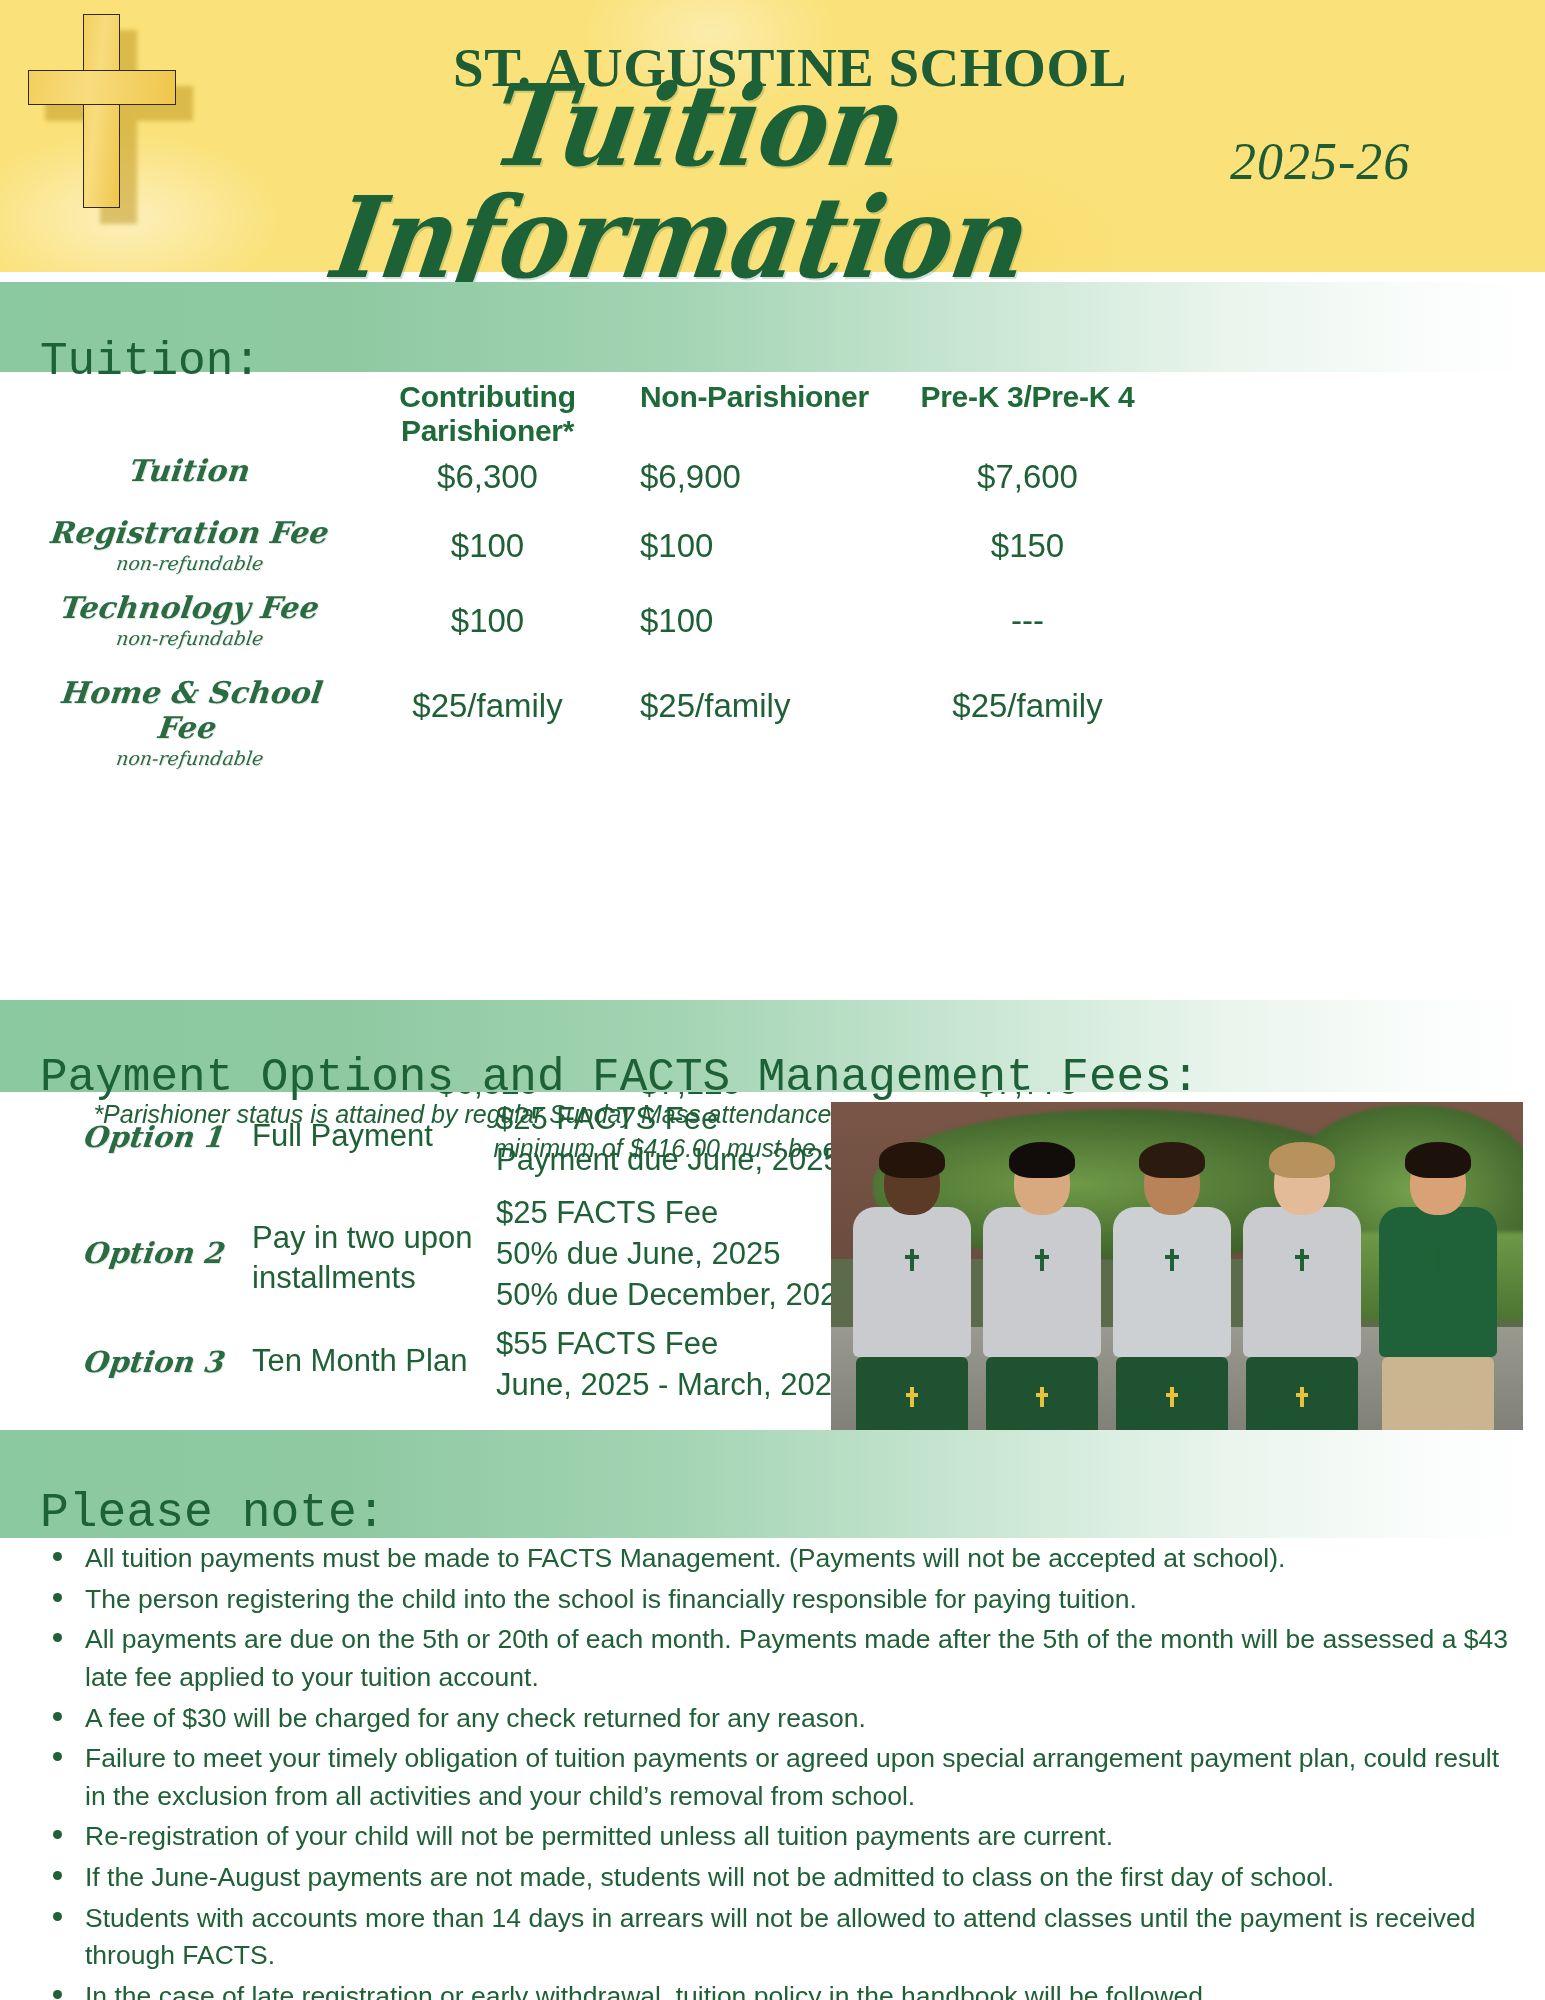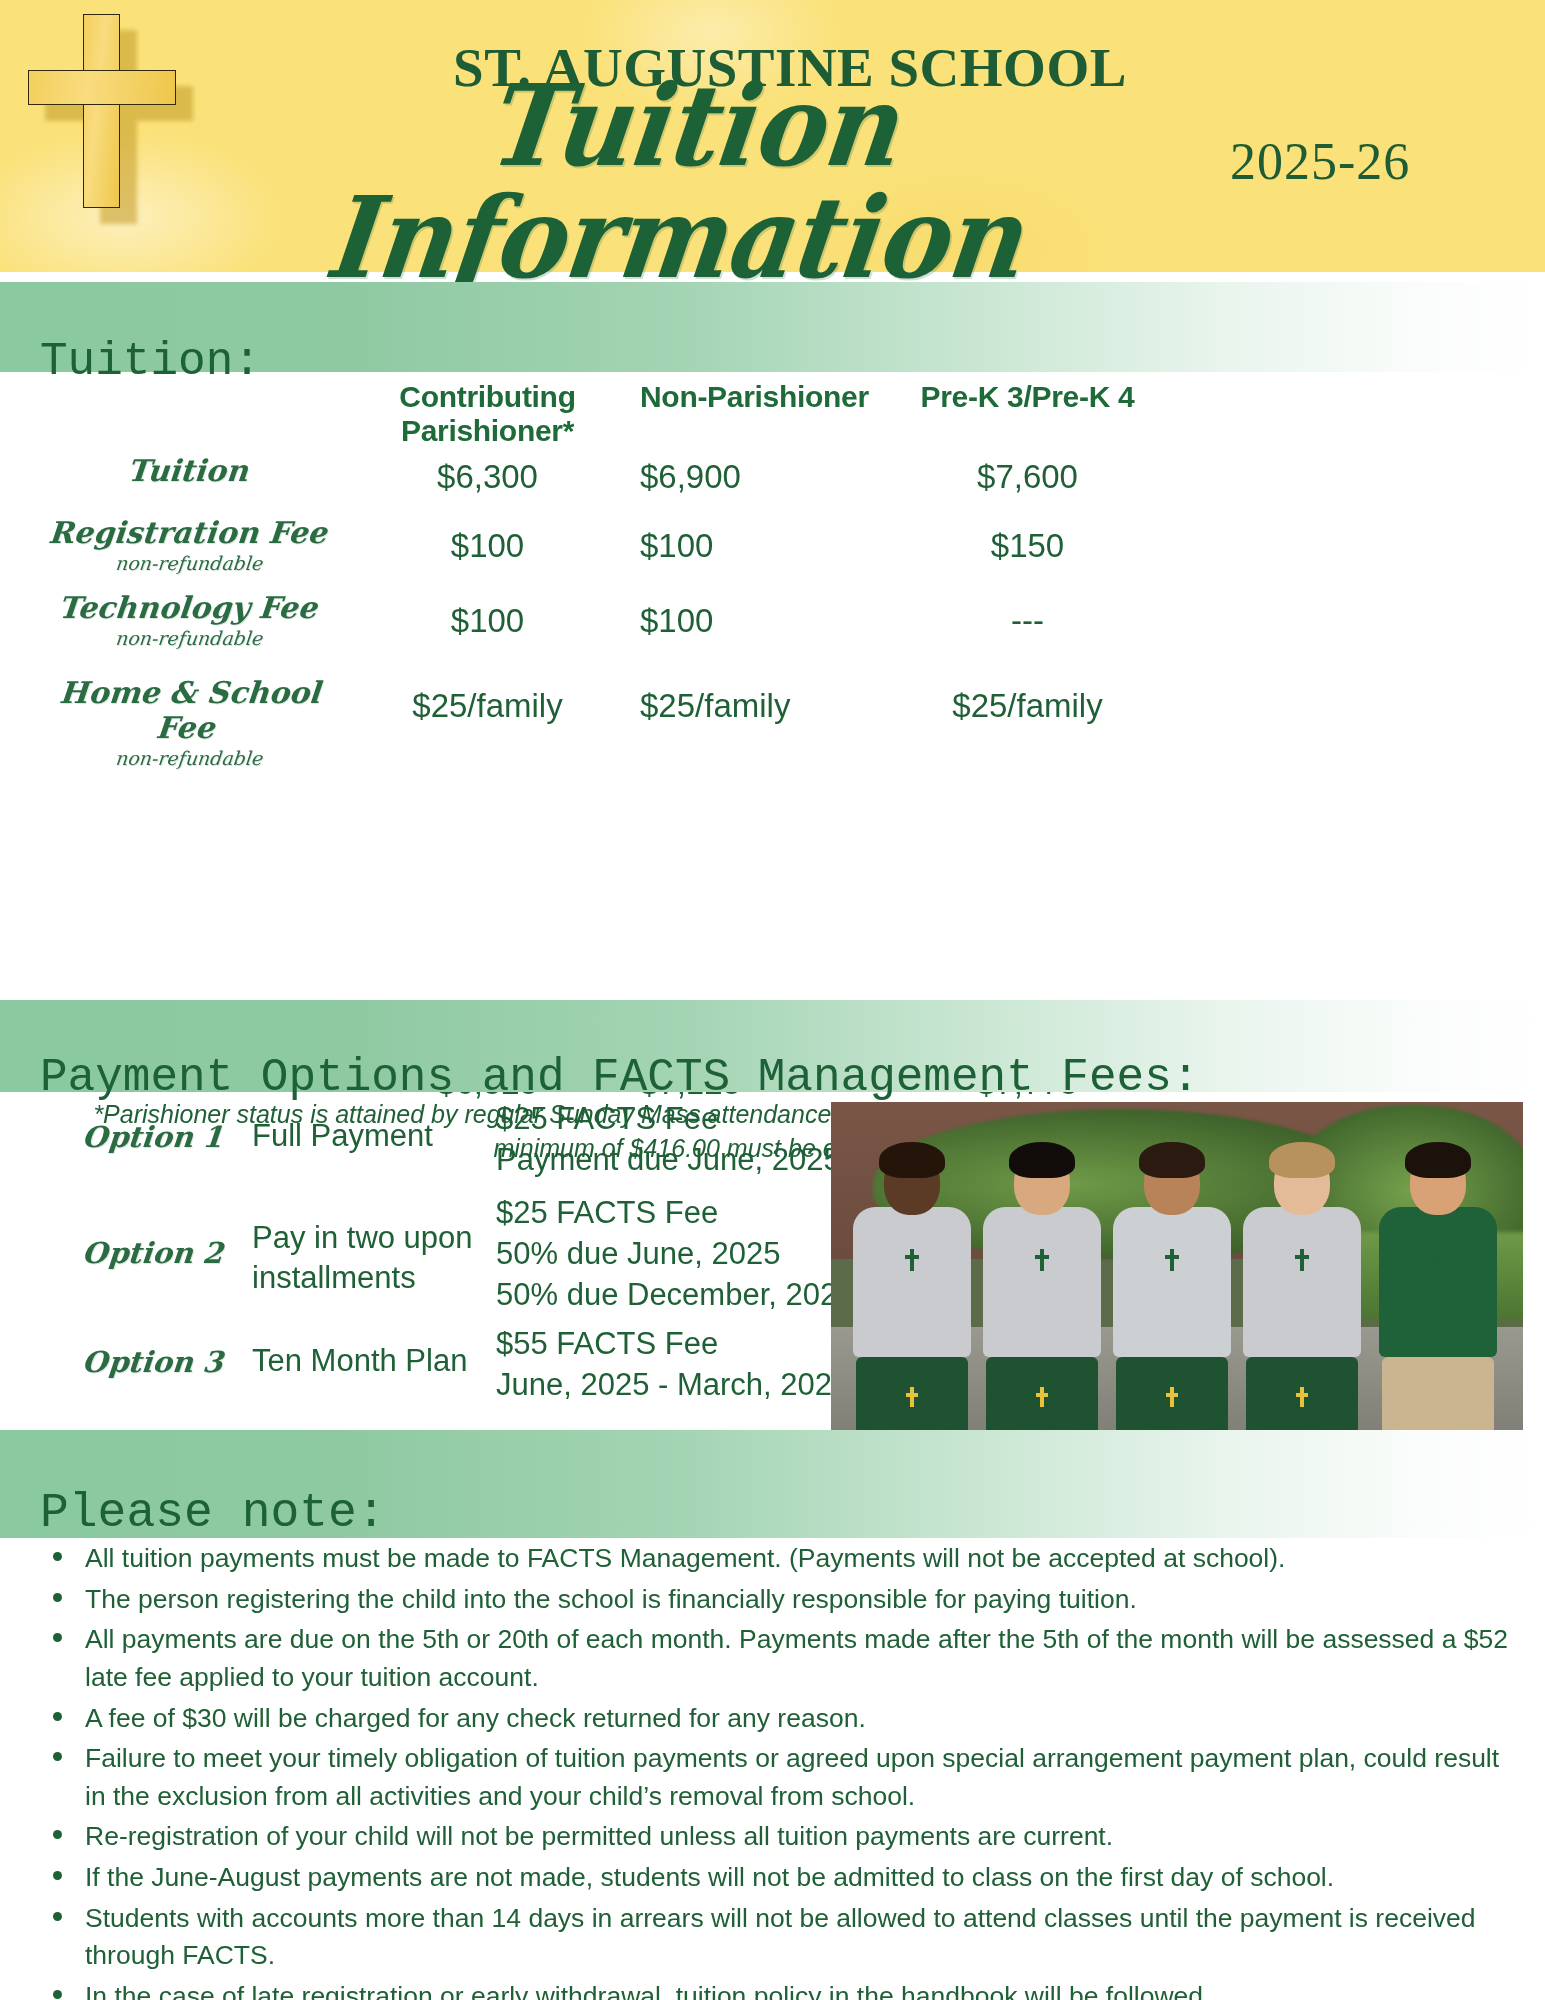--- a/index.html
+++ b/index.html
@@ -86,20 +86,21 @@
     line-height: 1;
     color: #1d6137;
     letter-spacing: -1px;
     transform: skewX(-9deg) scaleY(1.08);
     text-shadow: 2px 2px 0 rgba(29,97,55,.20);
   }
   .year-badge {
     position: absolute;
     left: 1230px; top: 132px;
     font-family: "Liberation Serif", serif;
+    font-style: italic;
     font-weight: 400;
     font-size: 52px;
     color: #1d5c34;
     letter-spacing: 1px;
   }
 
   
   .sec-band {
     position: absolute;
     left: 0;
@@ -503,21 +504,21 @@
     </div>
   </div>
 
   <div class="sec-band" id="band-note">
     <div class="sec-title">Please note:</div>
   </div>
 
   <div class="notes">
     <div class="note-li"><span class="bul"></span><span>All tuition payments must be made to FACTS Management. (Payments will not be accepted at school).</span></div>
     <div class="note-li"><span class="bul"></span><span>The person registering the child into the school is financially responsible for paying tuition.</span></div>
-    <div class="note-li"><span class="bul"></span><span>All payments are due on the 5th or 20th of each month. Payments made after the 5th of the month will be assessed a $52 late fee applied to your tuition account.</span></div>
+    <div class="note-li"><span class="bul"></span><span>All payments are due on the 5th or 20th of each month. Payments made after the 5th of the month will be assessed a $43 late fee applied to your tuition account.</span></div>
     <div class="note-li"><span class="bul"></span><span>A fee of $30 will be charged for any check returned for any reason.</span></div>
     <div class="note-li"><span class="bul"></span><span>Failure to meet your timely obligation of tuition payments or agreed upon special arrangement payment plan, could result in the exclusion from all activities and your child’s removal from school.</span></div>
     <div class="note-li"><span class="bul"></span><span>Re-registration of your child will not be permitted unless all tuition payments are current.</span></div>
     <div class="note-li"><span class="bul"></span><span>If the June-August payments are not made, students will not be admitted to class on the first day of school.</span></div>
     <div class="note-li"><span class="bul"></span><span>Students with accounts more than 14 days in arrears will not be allowed to attend classes until the payment is received through FACTS.</span></div>
     <div class="note-li"><span class="bul"></span><span>In the case of late registration or early withdrawal, tuition policy in the handbook will be followed.</span></div>
 
   </div>
 
 </div>

